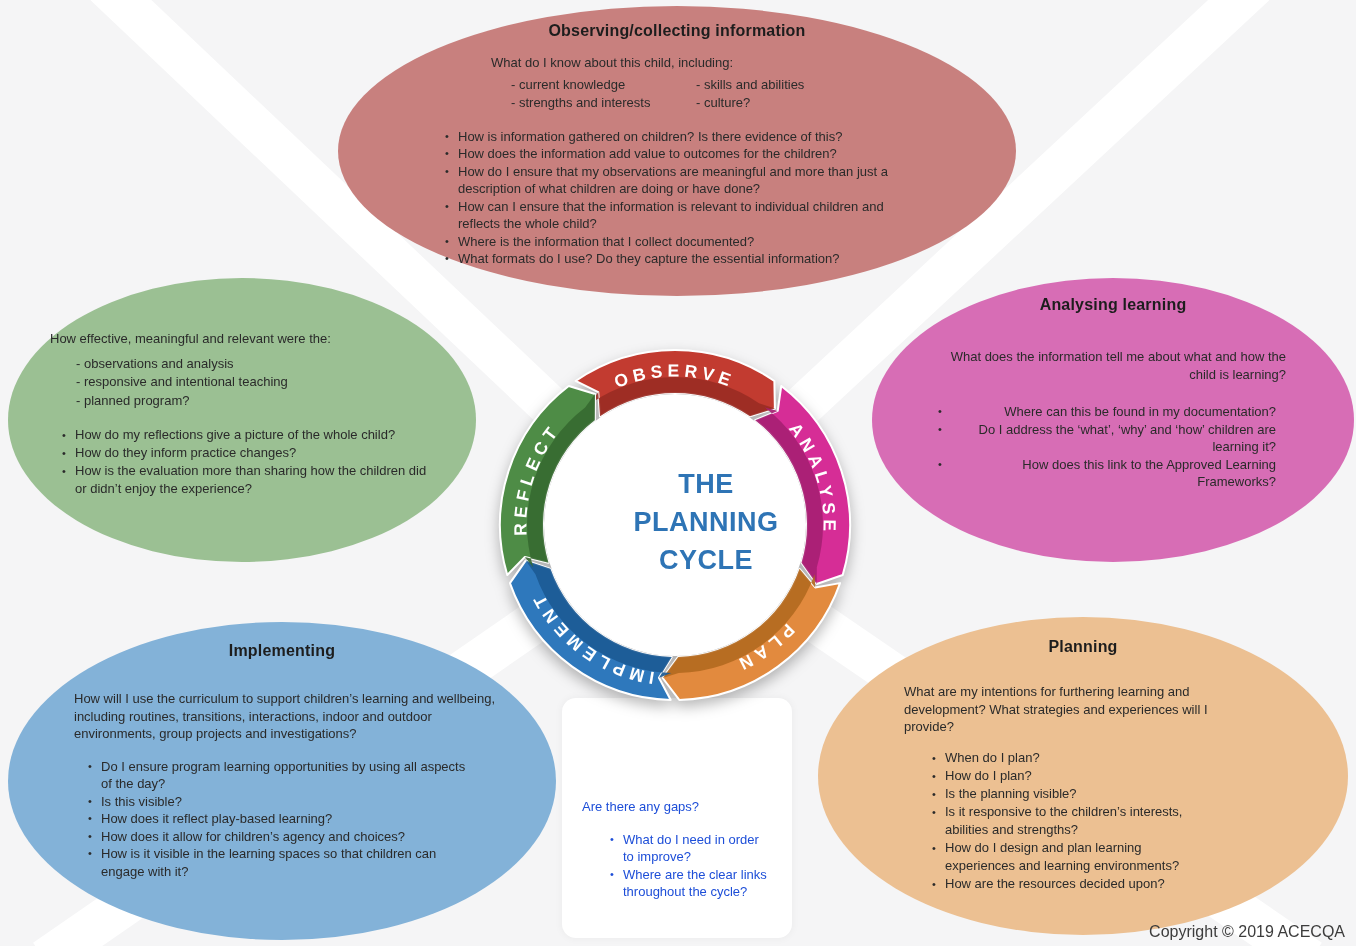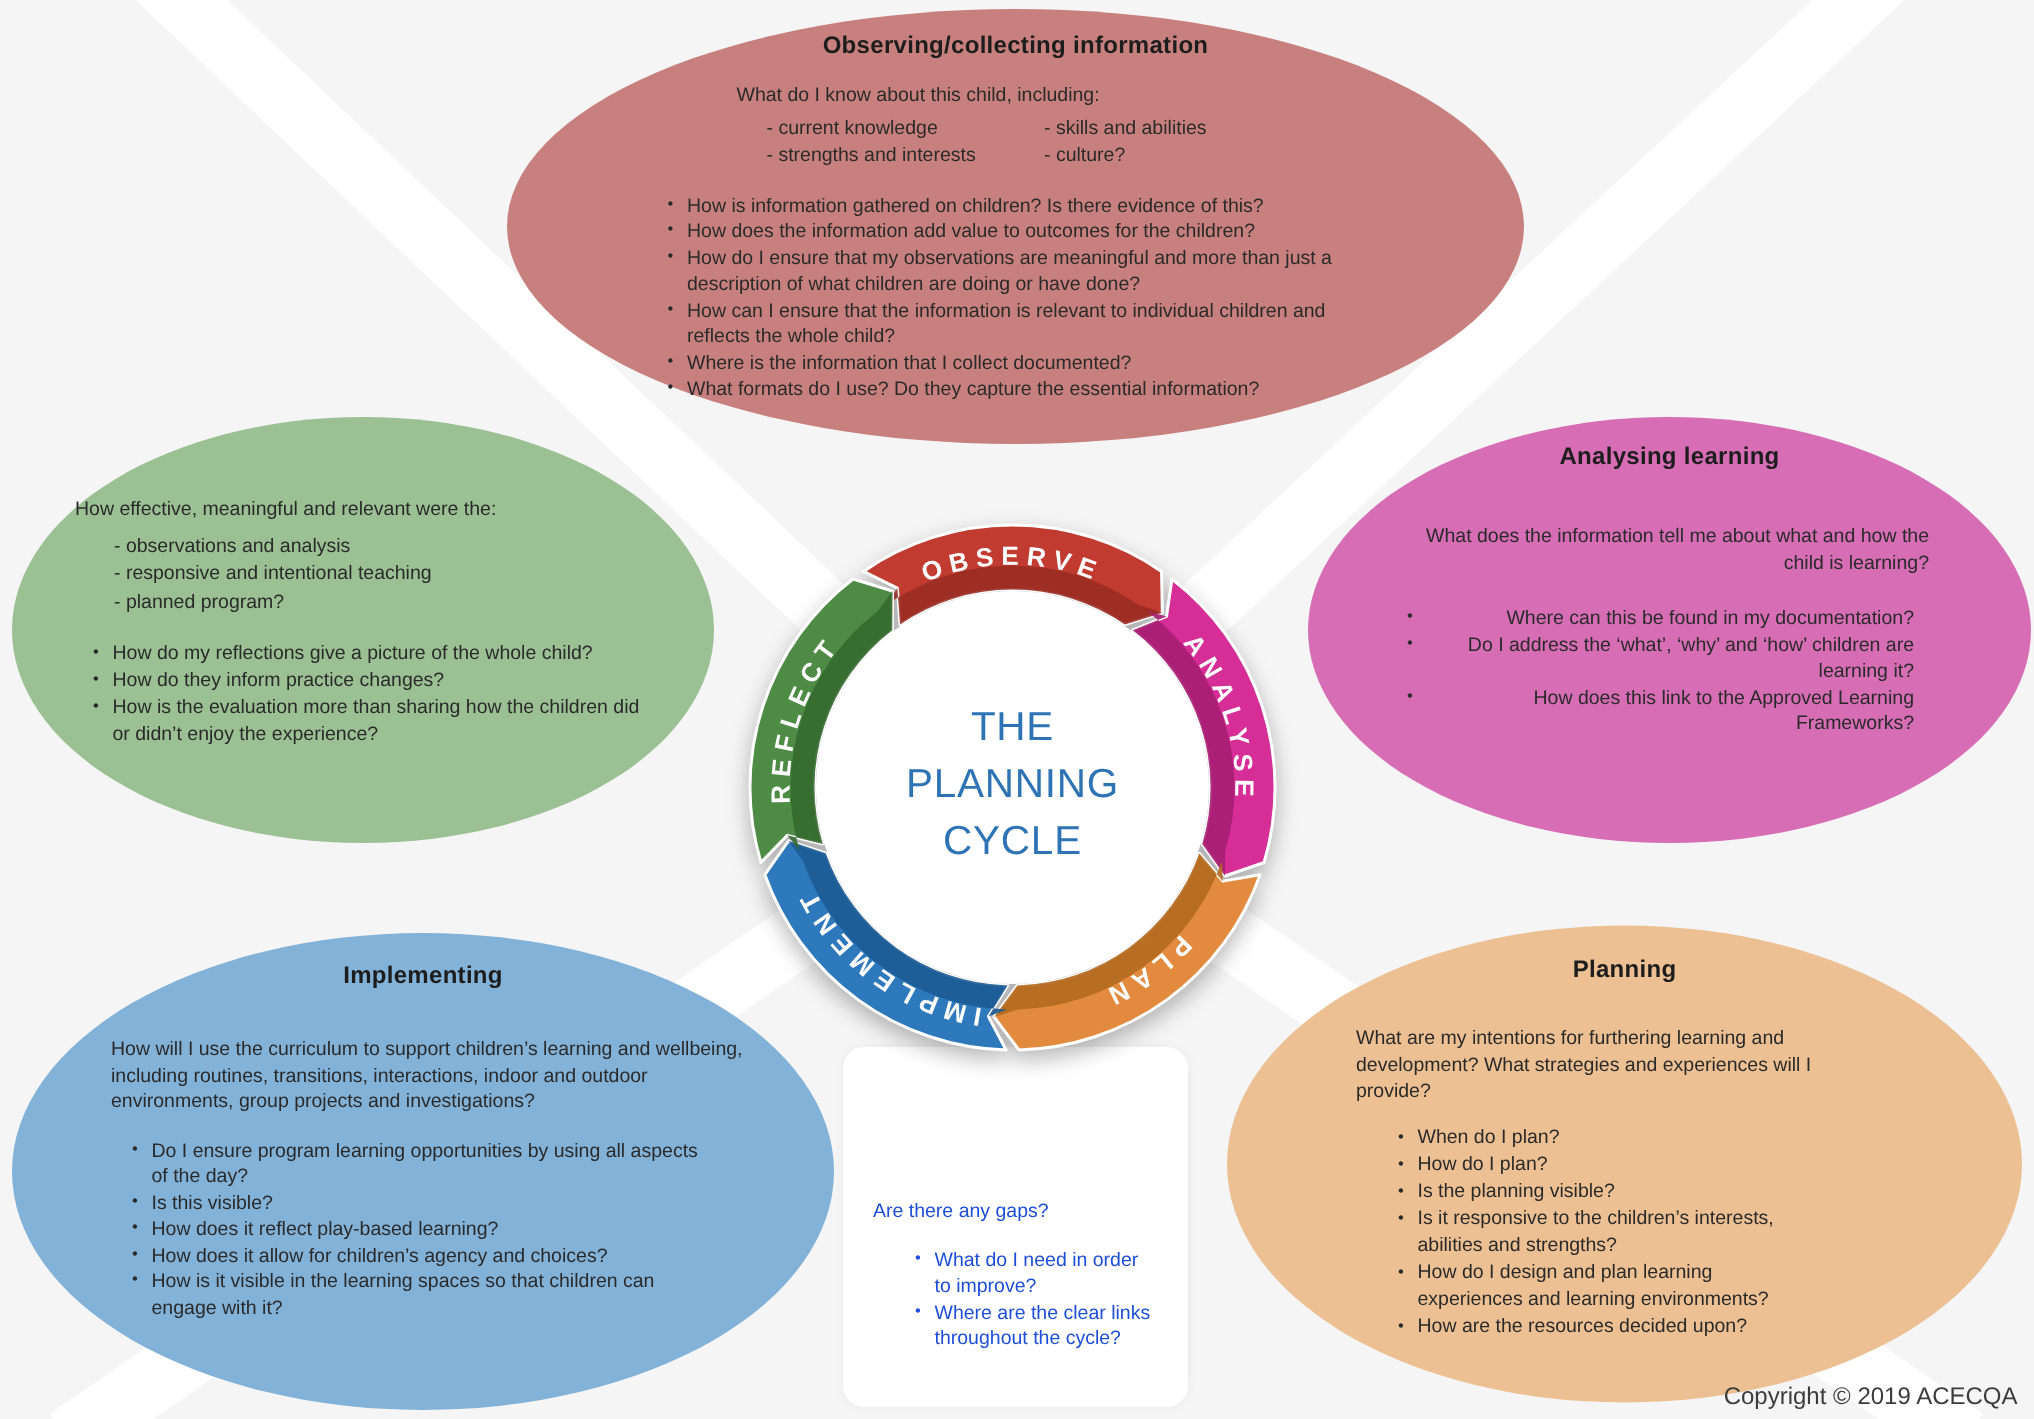--- a/index.html
+++ b/index.html
@@ -48,22 +48,22 @@
   #c-planning .bullets { margin:13px 0 0 26px; width:284px; line-height:18px; }
 
   #gaps-box { position:absolute; left:562px; top:698px; width:230px; height:240px;
               background:#ffffff; border-radius:14px; box-shadow:0 0 8px rgba(0,0,0,0.05);
               font-size:13px; line-height:17.5px; color:#1d4ed8; }
   #gaps-content { position:absolute; left:20px; top:100px; width:195px; }
   #gaps-content .bullets { margin:15px 0 0 26px; width:160px; }
 
   #ring { position:absolute; left:465px; top:315px; width:420px; height:420px;
           filter:drop-shadow(0 6px 7px rgba(0,0,0,0.28)); }
-  #center-label { position:absolute; left:565px; top:465px; width:220px; text-align:center;
-                  font-size:27px; font-weight:normal; line-height:38px; letter-spacing:0.5px; }
+  #center-label { position:absolute; left:596px; top:465px; width:220px; text-align:center;
+                  font-size:27px; font-weight:bold; line-height:38px; letter-spacing:0.5px; }
   #center-label span { display:block; }
 
   #copyright { position:absolute; right:11px; bottom:5px; font-size:16px; color:#3c3c3c; }
 </style>
 </head>
 <body>
 
 <div id="canvas" style="background-color: rgb(245, 245, 246);">
 
   <svg id="rays">

